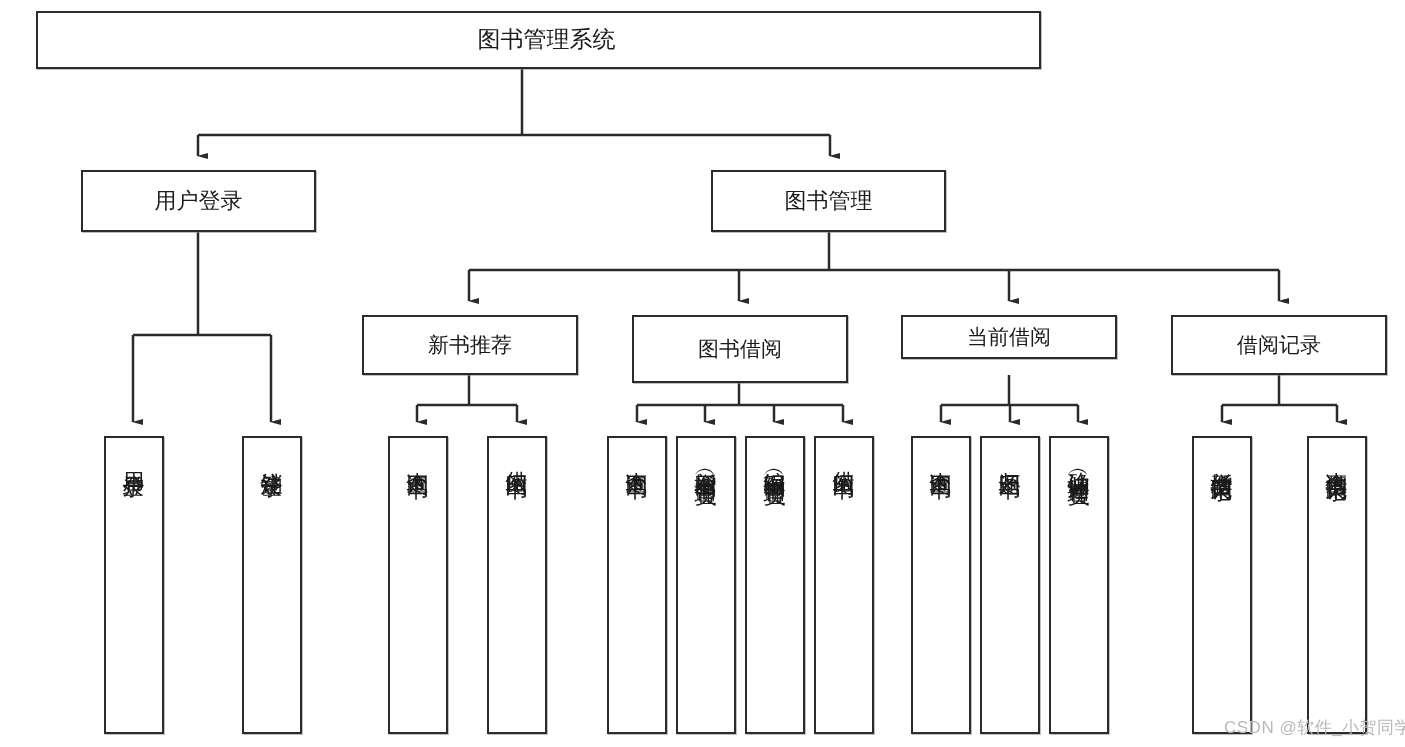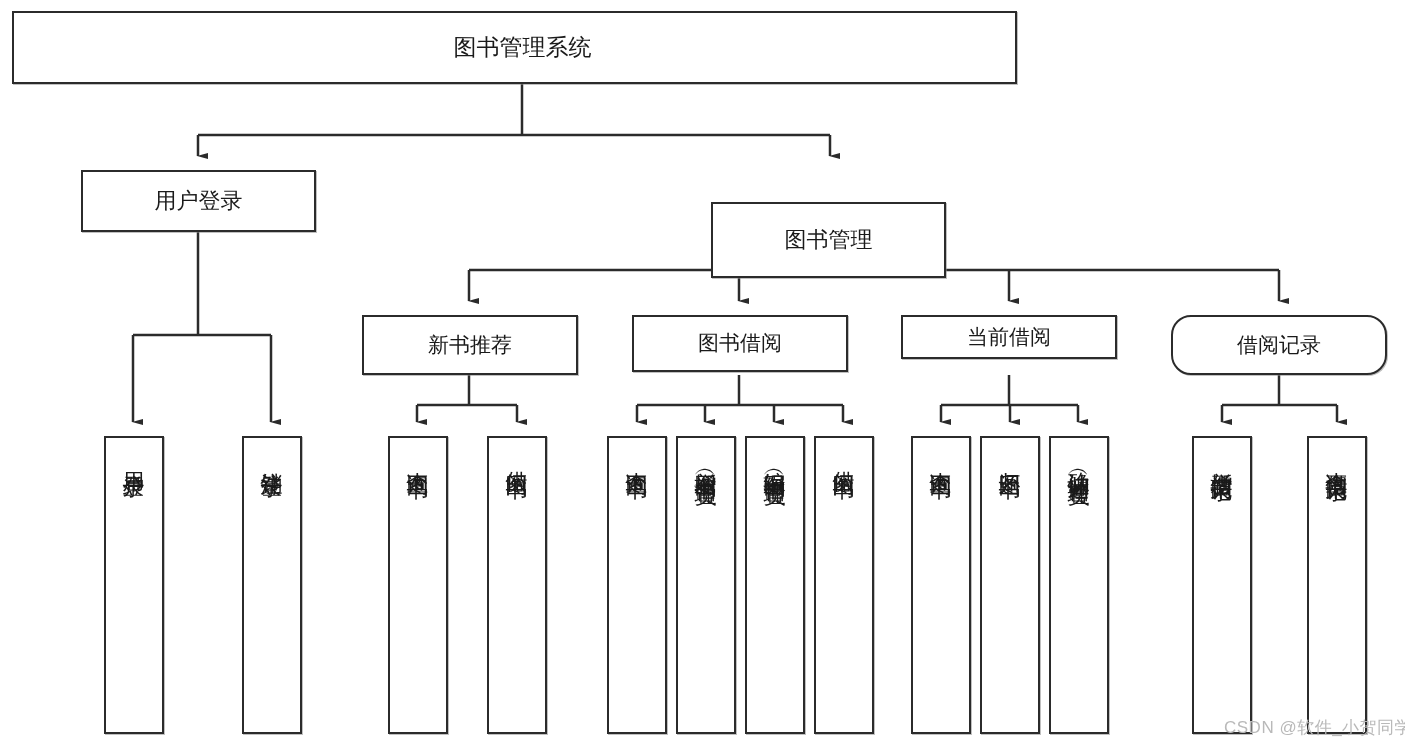--- a/index.html
+++ b/index.html
@@ -113,41 +113,41 @@
       <path d="M 1010 405 L 1010 422" marker-end="url(#arrow)"></path>
       <path d="M 1078 405 L 1078 422" marker-end="url(#arrow)"></path>
 
       <path d="M 1279 375 L 1279 405"></path>
       <path d="M 1222 405 L 1337 405"></path>
       <path d="M 1222 405 L 1222 422" marker-end="url(#arrow)"></path>
       <path d="M 1337 405 L 1337 422" marker-end="url(#arrow)"></path>
     </g>
   </svg>
 
-  <div class="node root" style="left:12px; top:11px; width:1005px; height:73px;padding-left:16px;">
+  <div class="node root" style="left:36px; top:11px; width:1005px; height:58px;padding-left:16px;">
     <span class="label">图书管理系统</span>
   </div>
 
   <div class="node level1" style="left:81px; top:170px; width:235px; height:62px;">
     <span class="label">用户登录</span>
   </div>
-  <div class="node level1" style="left:711px; top:170px; width:235px; height:76px;margin-top:32px;">
+  <div class="node level1" style="left:711px; top:170px; width:235px; height:62px;">
     <span class="label">图书管理</span>
   </div>
 
   <div class="node level2" style="left:362px; top:315px; width:216px; height:60px;">
     <span class="label">新书推荐</span>
   </div>
-  <div class="node level2" style="left:632px; top:315px; width:216px; height:57px;">
+  <div class="node level2" style="left:632px; top:315px; width:216px; height:68px;">
     <span class="label">图书借阅</span>
   </div>
   <div class="node level2" style="left:901px; top:315px; width:216px; height:44px;">
     <span class="label">当前借阅</span>
   </div>
-  <div class="node level2" style="left:1171px; top:315px; width:216px; height:60px;border-radius:20px;">
+  <div class="node level2" style="left:1171px; top:315px; width:216px; height:60px;">
     <span class="label">借阅记录</span>
   </div>
 
   <div class="node leaf" style="left:104px; top:436px; width:60px; height:298px;">
     <span class="label">用户登录</span>
   </div>
   <div class="node leaf" style="left:242px; top:436px; width:60px; height:298px;">
     <span class="label">注销登录</span>
   </div>
 

